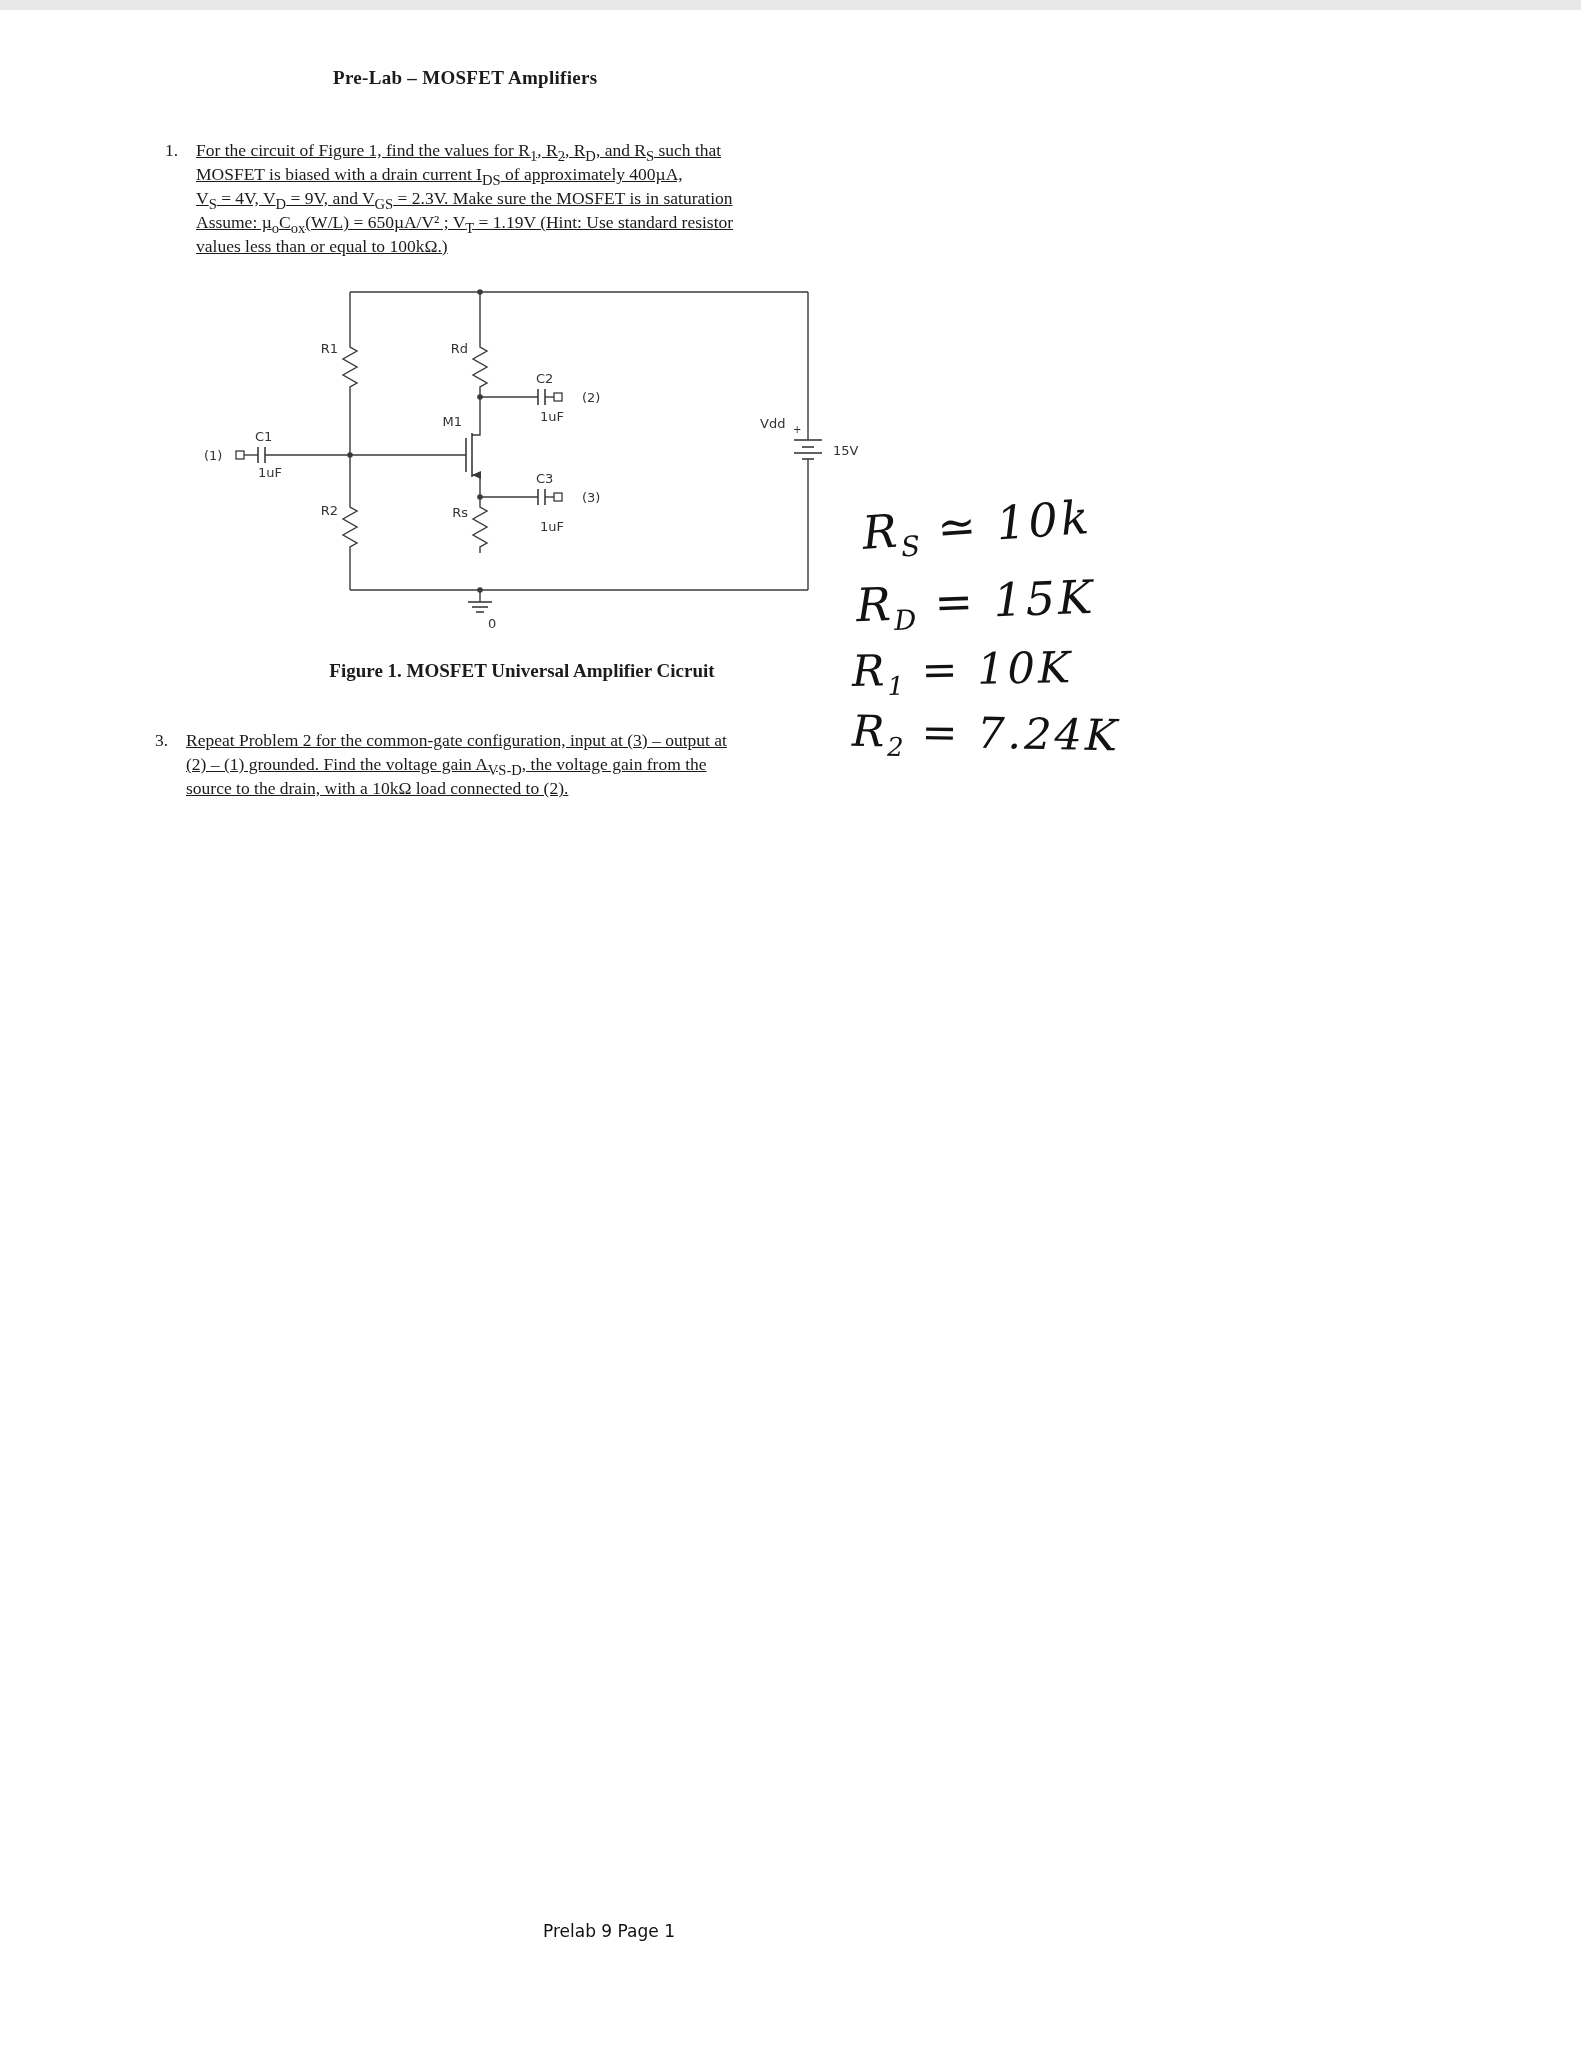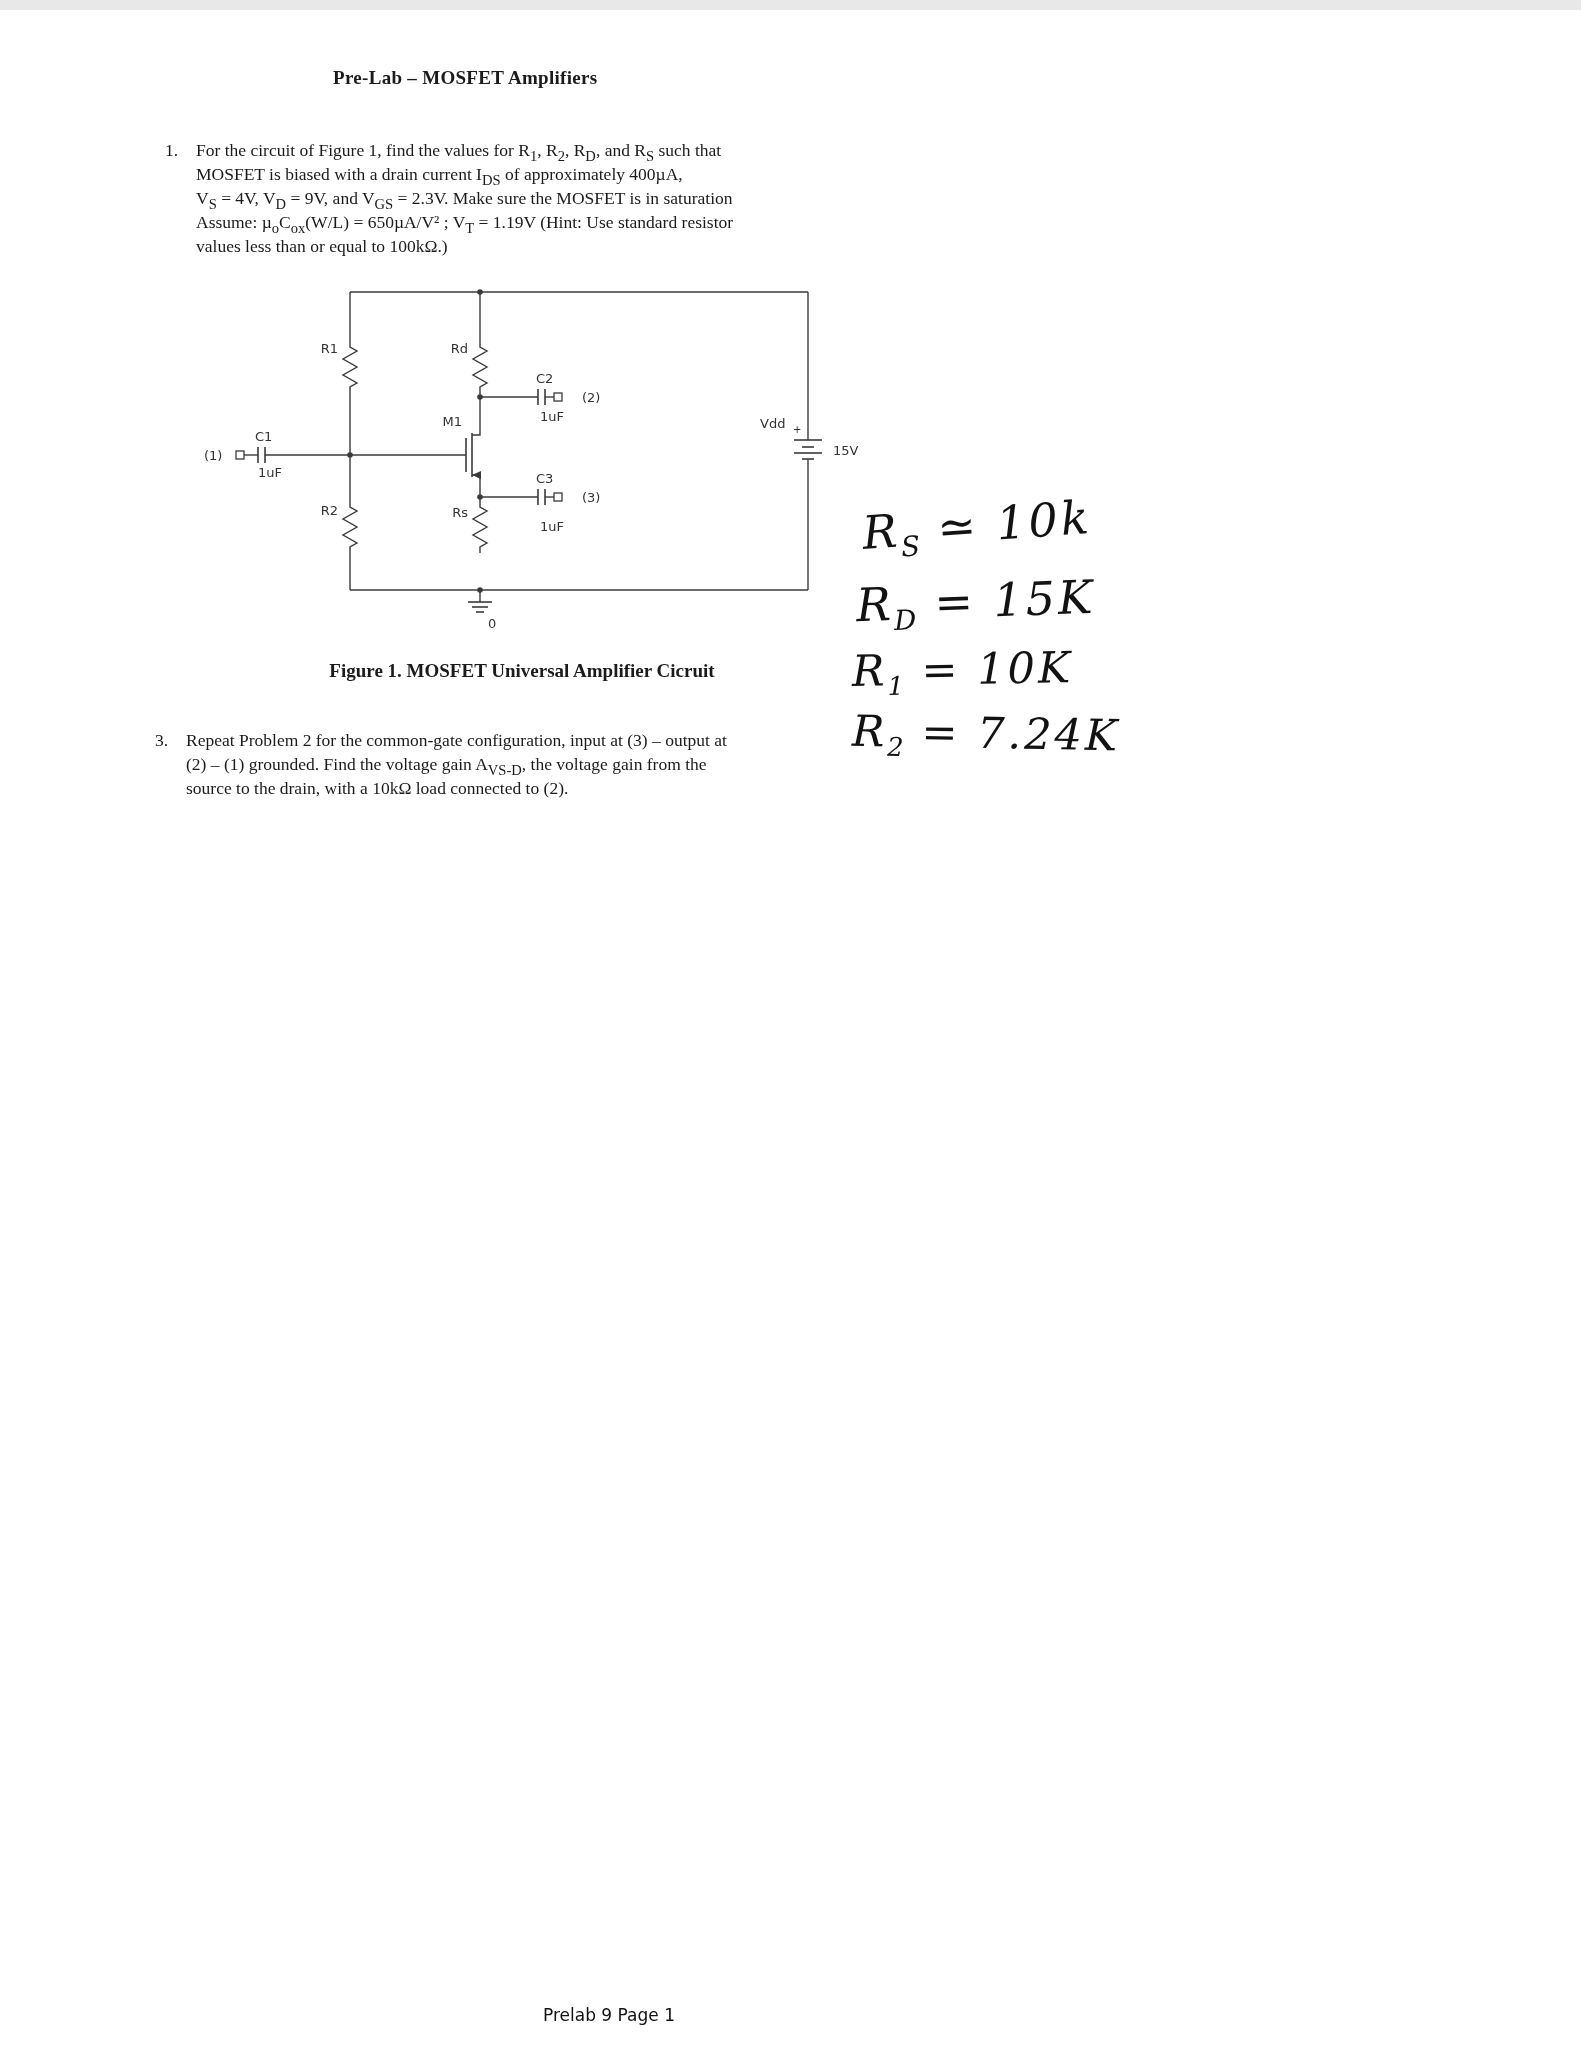--- a/index.html
+++ b/index.html
@@ -7,33 +7,33 @@
     position:relative; width:1581px; height:2046px; margin:10px auto;
     background:#ffffff; overflow:hidden;
     font-family:"Liberation Serif", serif; color:#1b1b1b;
   }
   .title {
     position:absolute; left:333px; top:57px;
     font-weight:bold; font-size:19px; letter-spacing:0.3px;
   }
   .problem { position:absolute; display:flex; font-size:17.5px; line-height:24px; }
   .problem .num { flex:0 0 31px; }
-  .problem .ptext { flex:1 1 auto; }
+  .problem .ptext { flex:1 1 auto;text-decoration:underline; }
   #p1 { left:165px; top:128px; width:700px; }
   #p3 { left:155px; top:718px; width:720px; }
   .p4 {
     position:absolute; left:140px; top:896px; width:800px;
     font-family:"DejaVu Sans", sans-serif; font-size:19px; line-height:26.5px; color:#111;
   }
   .caption {
     position:absolute; left:182px; top:650px; width:680px;
     text-align:center; font-weight:bold; font-size:19px;
   }
   .footer {
-    position:absolute; left:543px; top:1995px;
+    position:absolute; left:543px; top:1911px;
     font-family:"DejaVu Sans", sans-serif; font-size:17px; color:#111;
   }
   .circuit { position:absolute; left:200px; top:275px; width:680px; height:350px; }
   .circuit svg text { font-family:"DejaVu Sans", sans-serif; font-size:13px; fill:#333; }
   .hand {
     position:absolute; font-family:"DejaVu Serif", serif; font-style:italic;
     color:#121212; letter-spacing:3px; white-space:nowrap;
   }
   .hand sub { font-size:0.6em; letter-spacing:1px; }
   #hw0 { left:862px; top:488px; font-size:46px; transform:rotate(-4deg); }

